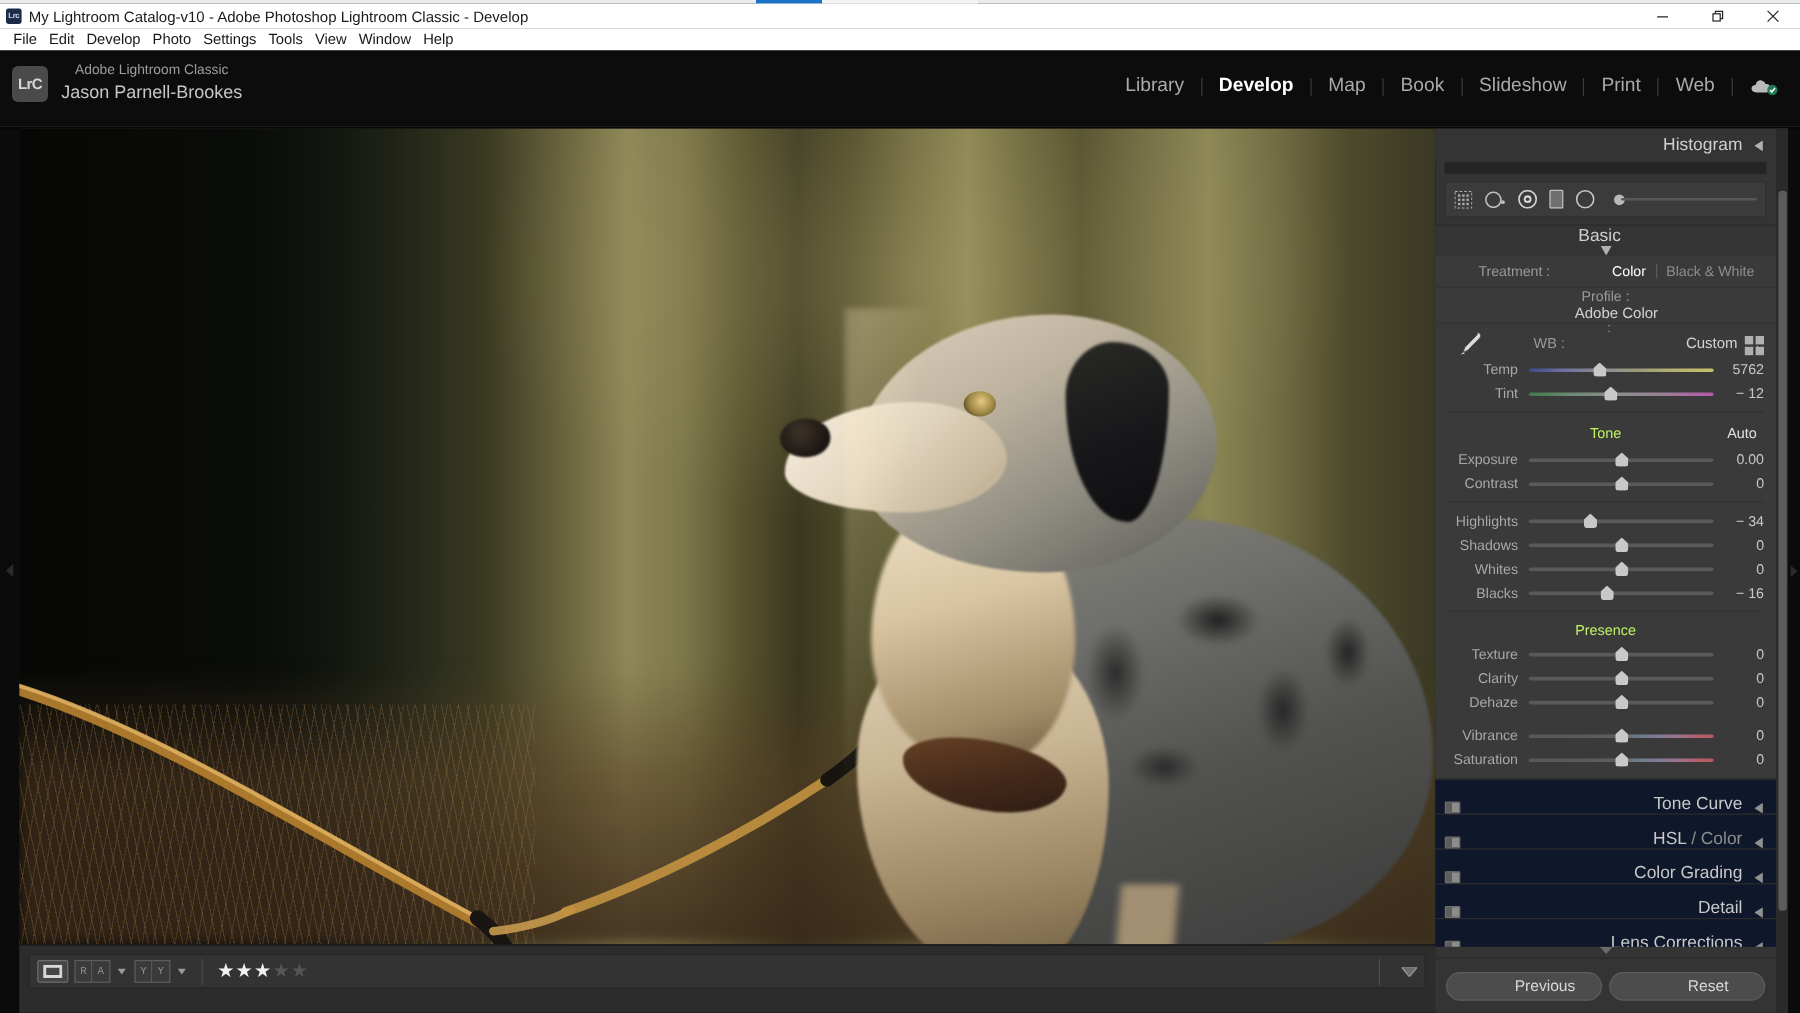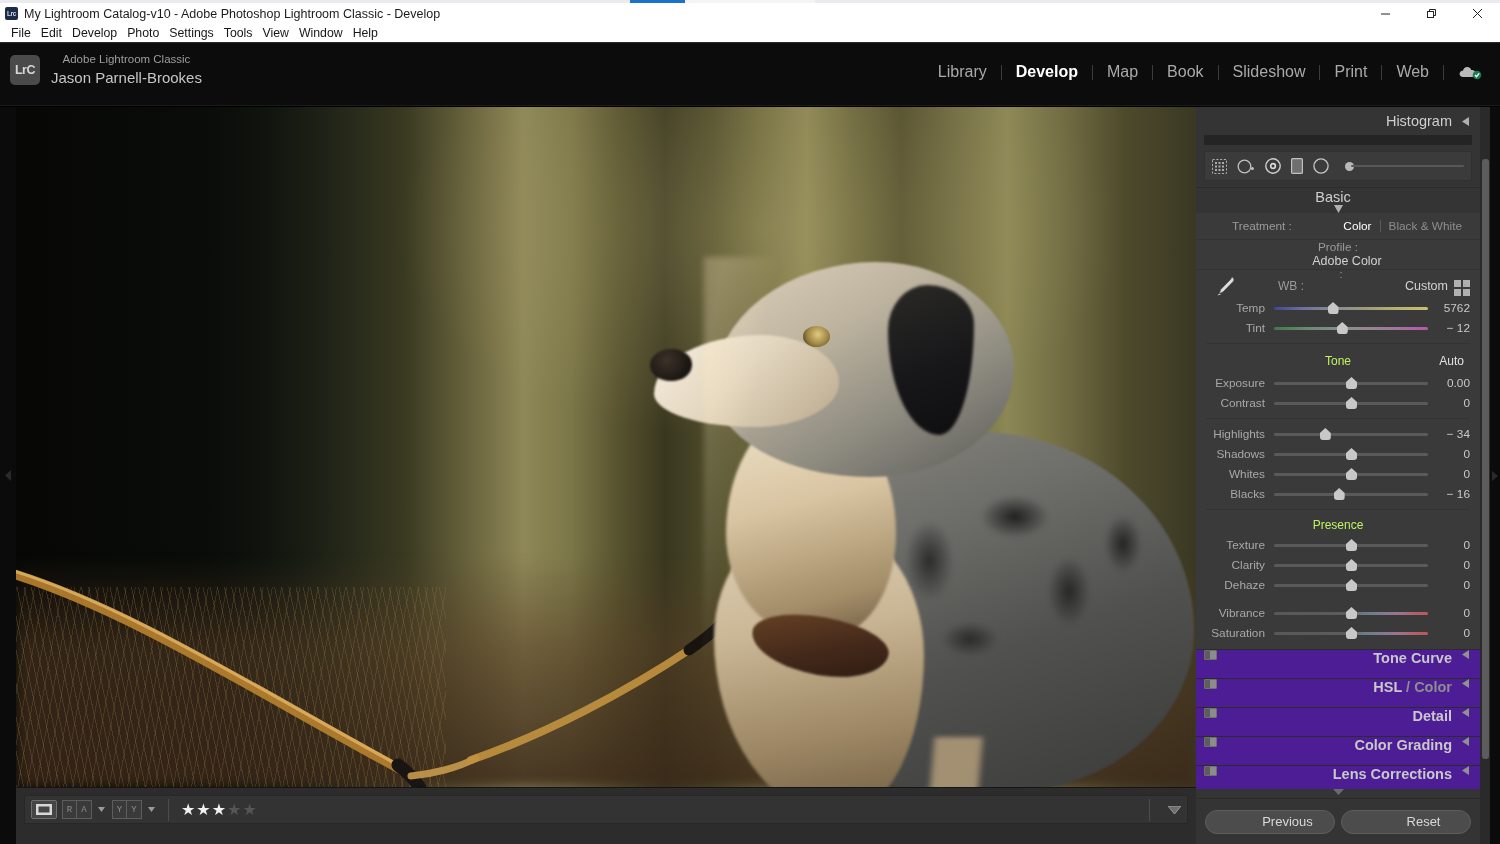--- a/index.html
+++ b/index.html
@@ -401,22 +401,22 @@
     position: absolute; left: 0; right: 0; text-align: center;
     font-size: 12px; color: #bef264;
   }
   .group-head .gh-auto {
     margin-left: auto; font-size: 12px; color: #e2e2e2; z-index: 1;
     padding: 1px 6px;
   }
   .divider-line { height: 1px; background: #333333; margin: 5px 10px; }
 
   .collapsed-panel {
-    height: 29px; background: #4c1d95; border-top: 1px solid #2b2b2b;
-    display: flex; align-items: flex-start; padding: 0 10px 0 8px; font-weight: bold;
+    height: 29px; background: #0f172a; border-top: 1px solid #2b2b2b;
+    display: flex; align-items: flex-end; padding: 0 10px 0 8px;
   }
   .cp-switch {
     width: 13px; height: 10px; background: #5d5d5d; border: 1px solid #6e6e6e;
     border-radius: 1px; flex: none;
     box-shadow: inset -6px 0 0 #8c8c8c;
   }
   .cp-title { margin-left: auto; font-size: 14.5px; color: #c8c8c8; }
   .cp-title .muted { color: #8e8e8e; }
   .cp-tri { margin-left: 10px; }
 
@@ -854,31 +854,31 @@
           <span class="cp-title"><span>HSL</span><span class="muted"> / Color</span></span>
           <span class="cp-tri">
             <svg width="8" height="9" viewBox="0 0 8 9">
                 <polygon points="7,0 0,4.5 7,9" fill="#909090"></polygon>
               </svg>
           </span>
         </div>
 
         <div class="collapsed-panel">
           <span class="cp-switch"></span>
-          <span class="cp-title">Detail</span>
+          <span class="cp-title">Color Grading</span>
           <span class="cp-tri">
             <svg width="8" height="9" viewBox="0 0 8 9">
                 <polygon points="7,0 0,4.5 7,9" fill="#909090"></polygon>
               </svg>
           </span>
         </div>
 
         <div class="collapsed-panel">
           <span class="cp-switch"></span>
-          <span class="cp-title">Color Grading</span>
+          <span class="cp-title">Detail</span>
           <span class="cp-tri">
             <svg width="8" height="9" viewBox="0 0 8 9">
                 <polygon points="7,0 0,4.5 7,9" fill="#909090"></polygon>
               </svg>
           </span>
         </div>
 
         <div class="collapsed-panel">
           <span class="cp-switch"></span>
           <span class="cp-title">Lens Corrections</span>

